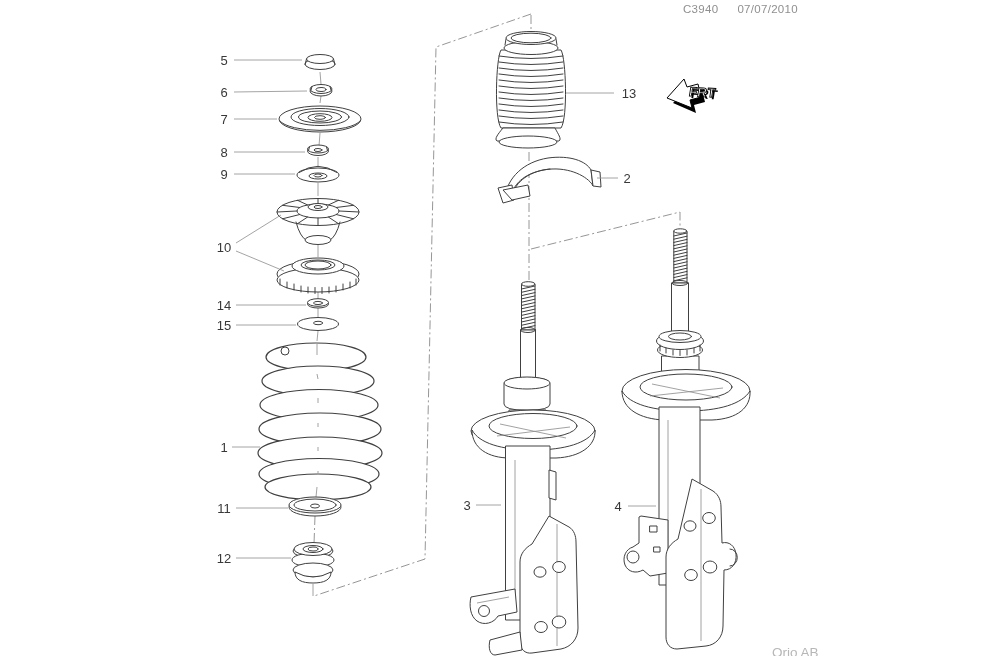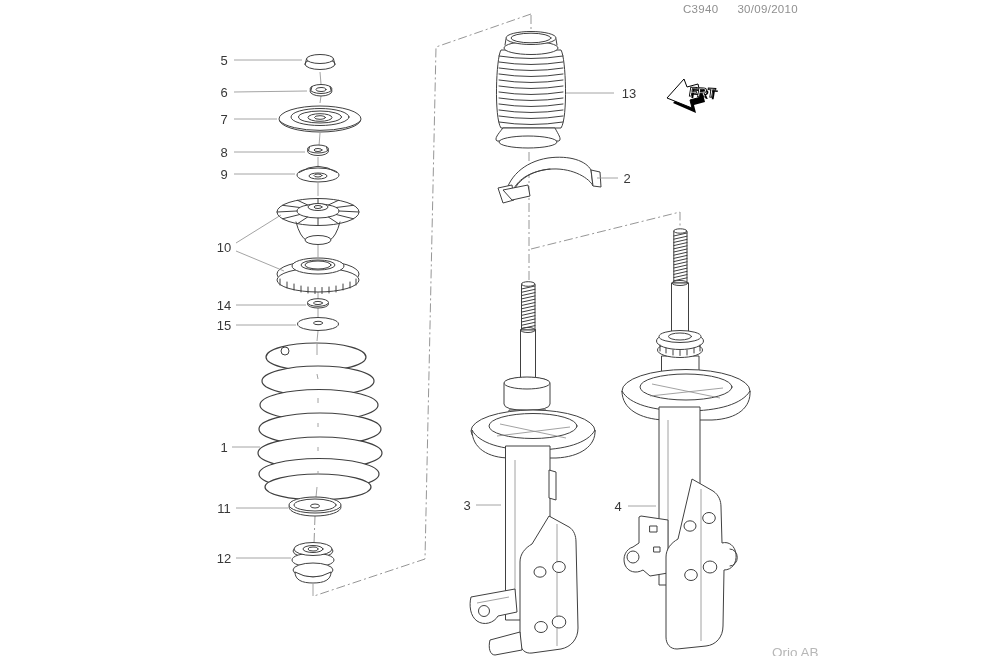--- a/index.html
+++ b/index.html
@@ -17,21 +17,21 @@
   text.callout{font:13px "Liberation Sans",sans-serif;fill:#383838;text-anchor:middle;}
   text.frt{font:bold 13px "Liberation Sans",sans-serif;letter-spacing:.5px;}
 </style>
 </head>
 <body>
 
 <div class="sheet">
 
   <div class="hdr">
     <span>C3940</span>
-    <span>30/09/2010</span>
+    <span>07/07/2010</span>
   </div>
 
   <svg width="1000" height="664" viewBox="0 0 1000 664">
 
     <g>
       <path class="axis" d="M531 15 L531 31"></path>
       <path class="axis" d="M531 14 L436 47 L425 559 L314 596"></path>
     </g>
     <g>
       <path class="axis" d="M529 152 L529 282"></path>

